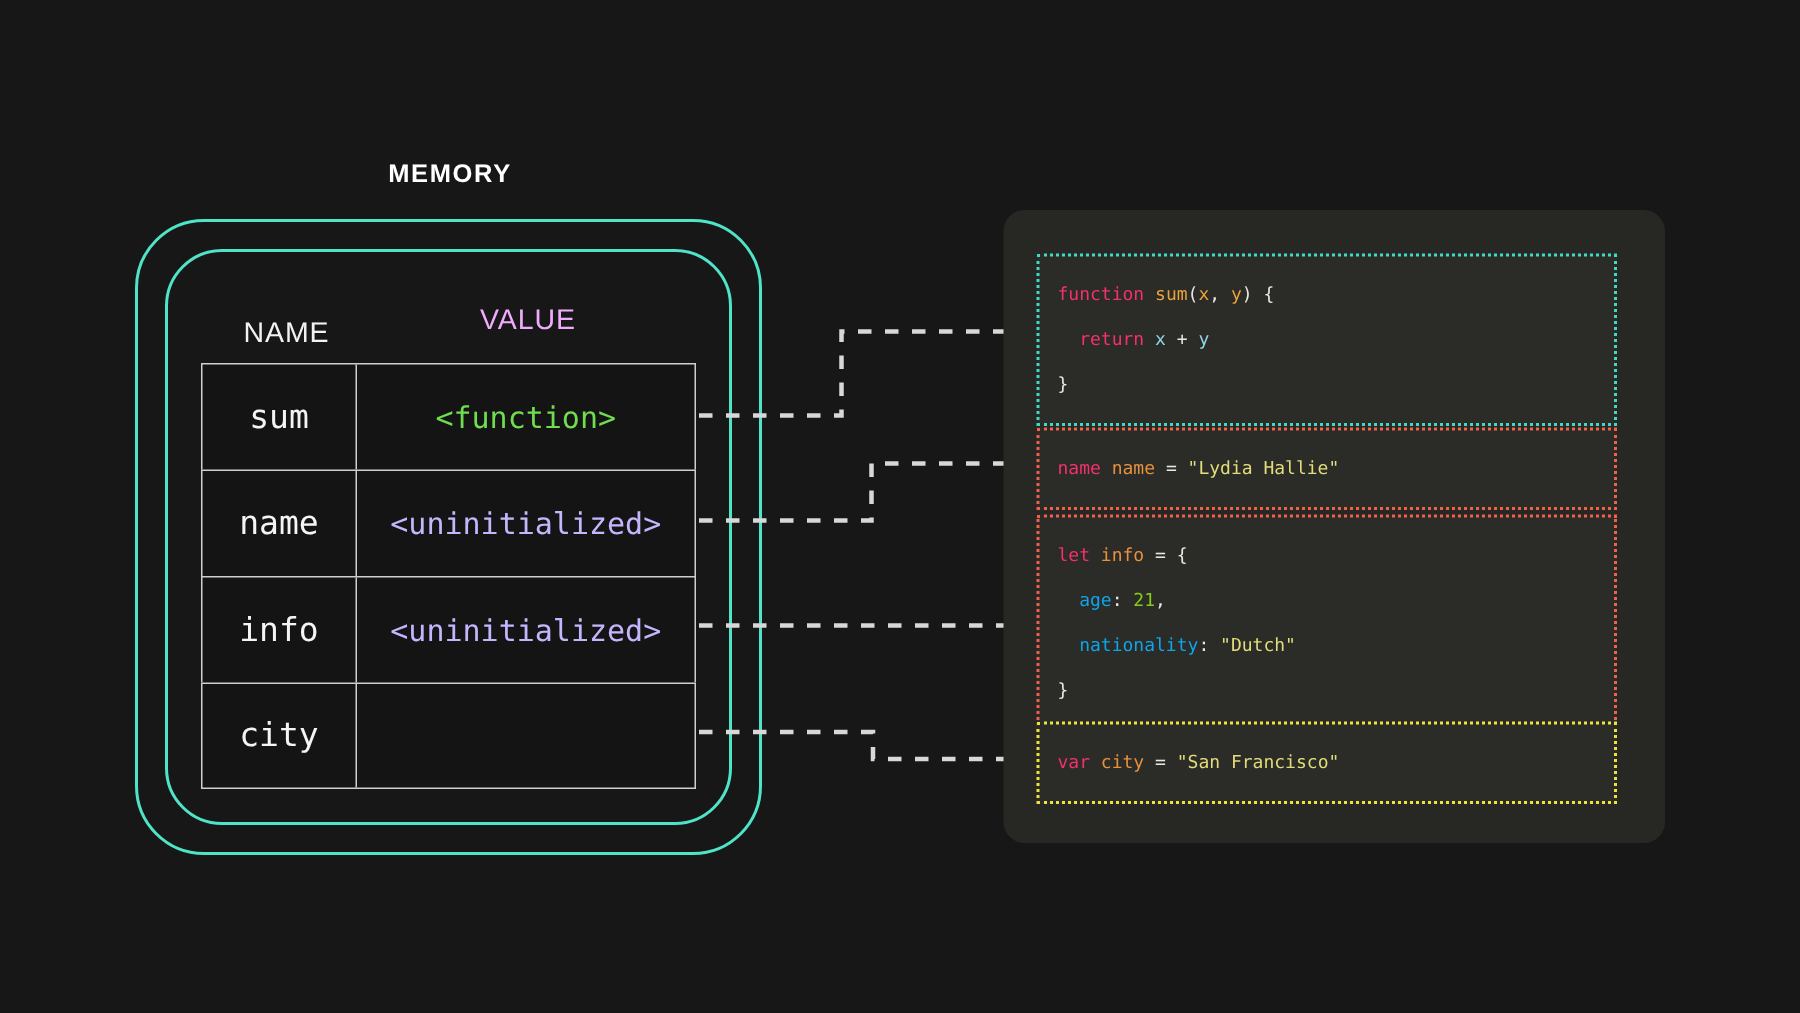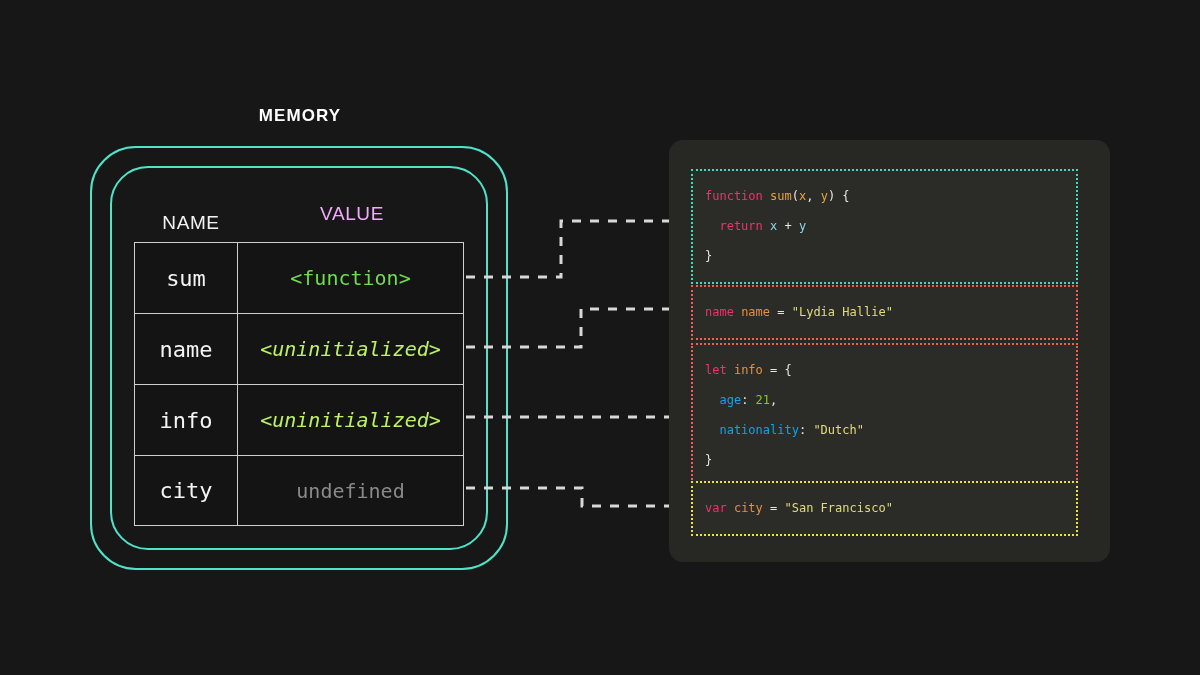--- a/index.html
+++ b/index.html
@@ -106,21 +106,21 @@
   .mem-cell-value {
     flex: 1;
     display: flex;
     align-items: center;
     justify-content: center;
     font-family: "DejaVu Sans Mono", monospace;
     font-size: 20px;
   }
 
   .v-function     { color: #6fdd4e; }
-  .v-uninit       { color: #bef264; font-style: italic; }
+  .v-uninit       { color: #c4b5fd; }
   .v-undefined    { color: #8a8a8a; }
 
   
 
   #connectors { position: absolute; left: 0; top: 0; }
 
   
 
   #code-panel {
     position: absolute;
@@ -183,21 +183,20 @@
       <div class="mem-cell-value v-uninit">&lt;uninitialized&gt;</div>
     </div>
 
     <div class="mem-row">
       <div class="mem-cell-name">info</div>
       <div class="mem-cell-value v-uninit">&lt;uninitialized&gt;</div>
     </div>
 
     <div class="mem-row">
       <div class="mem-cell-name">city</div>
-      <div class="mem-cell-value v-undefined">undefined</div>
     </div>
 
   </div>
 
   <svg id="connectors" width="1200" height="675">
     <g stroke="#d8d8d8" stroke-width="3" fill="none" stroke-dasharray="9 9" stroke-linecap="butt">
 
       <path d="M 466 277 L 561 277 L 561 221 L 691 221"></path>
 
       <path d="M 466 347 L 581 347 L 581 309 L 691 309"></path>

